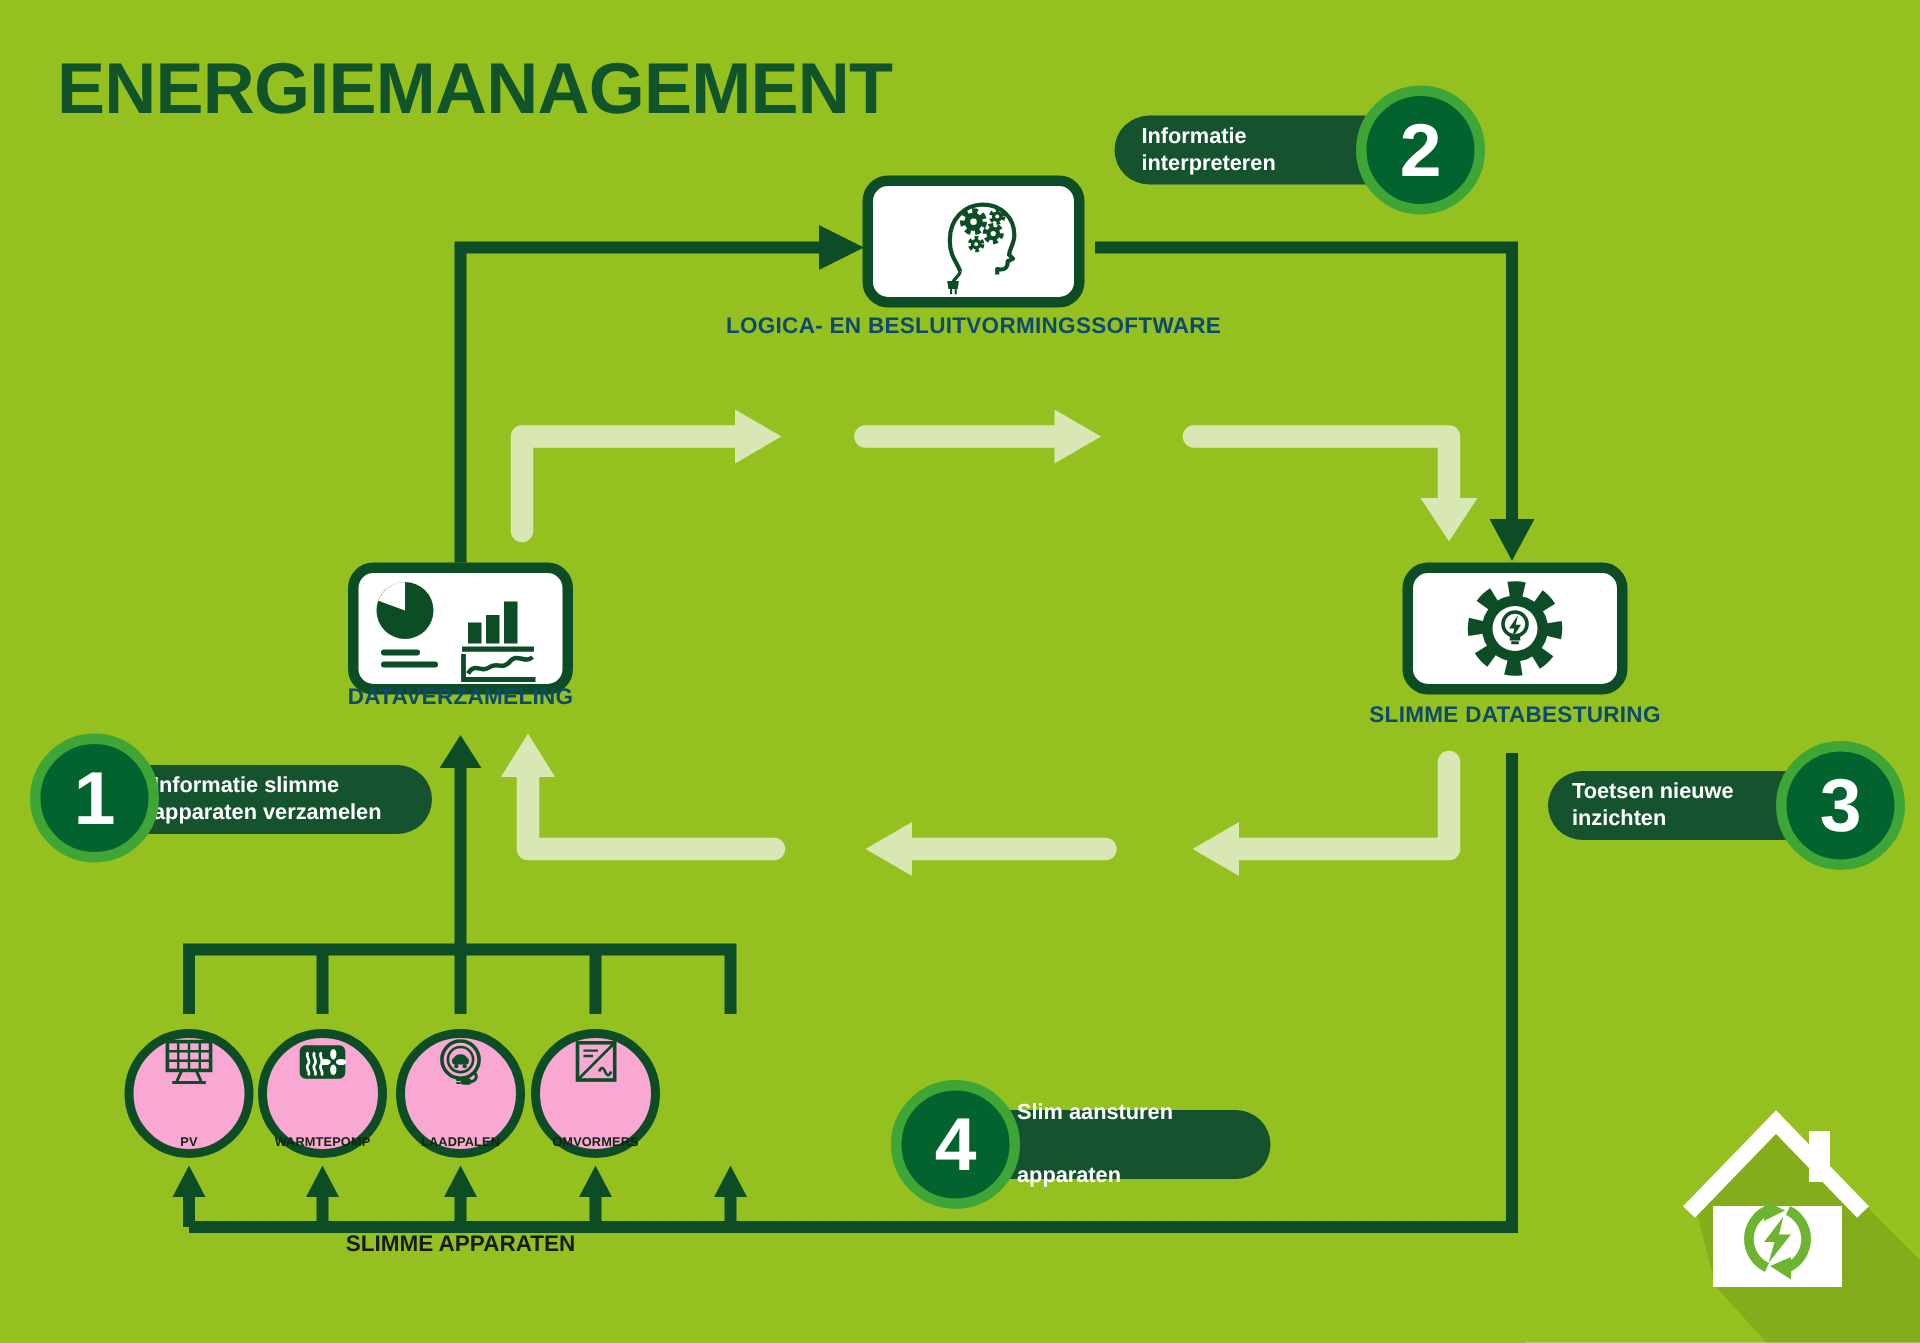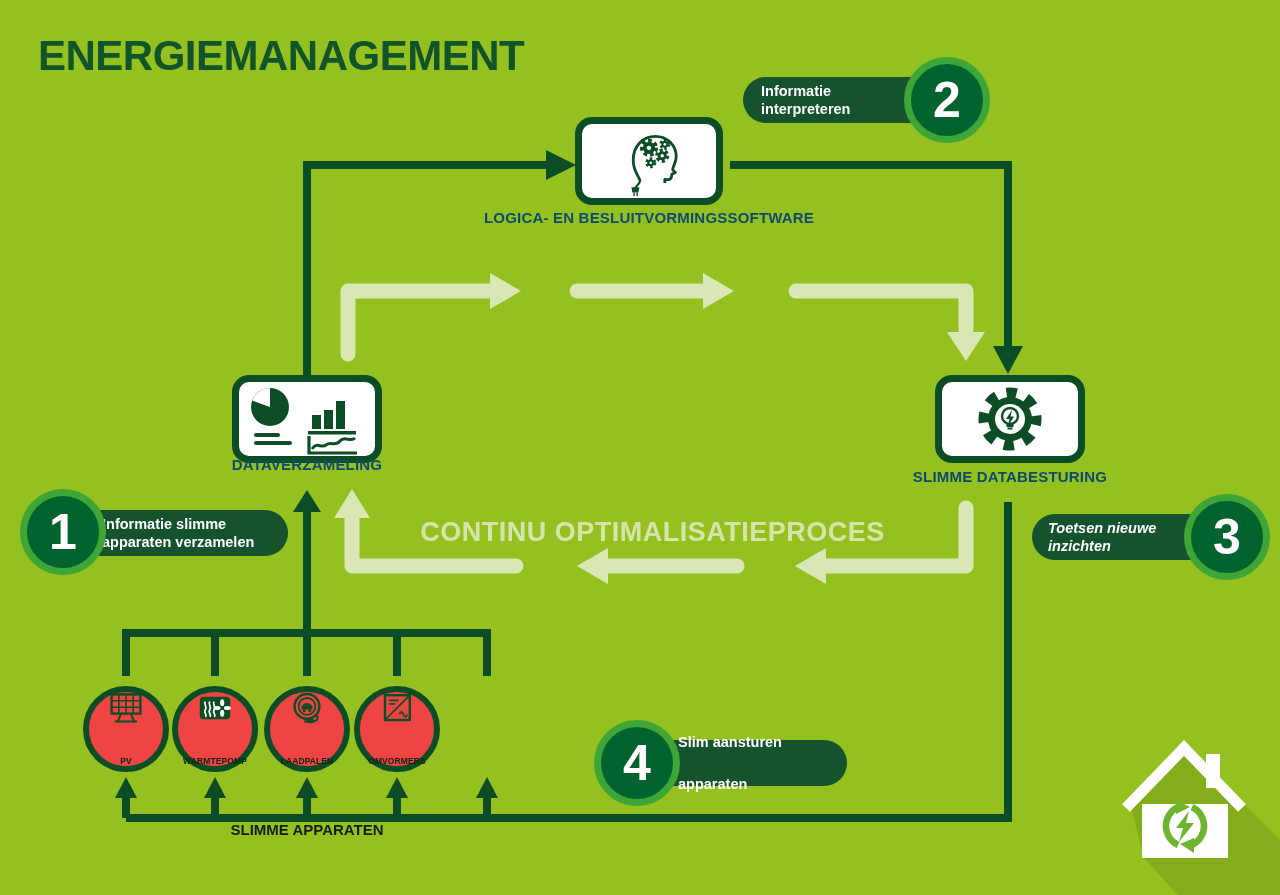--- a/index.html
+++ b/index.html
@@ -3,21 +3,21 @@
 <meta charset="utf-8">
 <style>
   html,body{margin:0;padding:0;}
   #stage{
     position:relative;width:1280px;height:895px;overflow:hidden;
     background:#94c120;
     font-family:"Liberation Sans", sans-serif;
   }
   .abs{position:absolute;}
   #title{
-    left:38px;top:32px;font-size:42px;font-weight:800;color:#115429;
+    left:38px;top:32px;font-size:48px;font-weight:800;color:#115429;
     letter-spacing:-0.5px;white-space:nowrap;
   }
   #connector-layer{left:0;top:0;z-index:1;}
   .dark-line{stroke:#0d4d26;stroke-width:8;fill:none;}
   .dark-thin{stroke:#0d4d26;stroke-width:8;fill:none;}
   .dark-fill{fill:#0d4d26;}
   .light-line{stroke:#d9e7b4;stroke-width:15;fill:none;stroke-linecap:round;stroke-linejoin:round;}
   .light-fill{fill:#d9e7b4;}
   .ink{fill:#0d4d26;}
   .ink-stroke{stroke:#0d4d26;fill:none;}
@@ -42,21 +42,21 @@
   }
   .pill span{white-space:nowrap;}
   .num-circle{
     z-index:4;width:86px;height:86px;box-sizing:border-box;border-radius:50%;
     border:7px solid #3fa536;background:#03632e;
     display:flex;align-items:center;justify-content:center;
   }
   .num-circle span{color:#ffffff;font-size:50px;font-weight:800;line-height:1;}
   .device{
     z-index:3;width:86px;height:86px;box-sizing:border-box;border-radius:50%;
-    border:6px solid #0d4d26;background:#ef4444;
+    border:6px solid #0d4d26;background:#f9a8d4;
     display:flex;flex-direction:column;align-items:center;justify-content:center;gap:32px;
   }
   .device-label{
     font-size:8.5px;font-weight:800;color:#12240f;letter-spacing:0.1px;
     margin-top:0px;white-space:nowrap;
   }
   #devices-group-label{
     z-index:3;left:107px;top:821px;width:400px;text-align:center;
     font-size:15px;font-weight:700;color:#171c17;white-space:nowrap;
   }
@@ -101,21 +101,20 @@
       <polygon class="light-fill" points="947,332 985,332 966,361"></polygon>
       <path class="light-line" d="M516,566 H352 V517"></path>
       <polygon class="light-fill" points="334,518 370,518 352,489"></polygon>
       <path class="light-line" d="M737,566 H608"></path>
       <polygon class="light-fill" points="608,548 608,584 577,566"></polygon>
       <path class="light-line" d="M966,508 V566 H826"></path>
       <polygon class="light-fill" points="826,548 826,584 795,566"></polygon>
     </g>
   </svg>
 
-  <div id="process-label" class="abs">CONTINU OPTIMALISATIEPROCES</div>
 
   <div class="abs node-box" style="left:575px;top:117px;width:148px;height:88px;">
     <svg width="120" height="72" viewBox="0 0 120 82">
       <path class="ink-stroke" stroke-width="3.2" stroke-linejoin="round" d="M50,64 C48,57 42,53 42,40 C42,24 53,13 67,13 C81,13 91,23 91,36 C91,43 87,47 87,51 L90,54 L86,56 C86,61 84,63 78,62 L78,66"></path>
       <path class="ink-stroke" stroke-width="2.5" d="M50,64 C48,69 45,69 44.5,72"></path>
       <polygon class="ink" points="40,71 49,71 48,77 41,77"></polygon>
       <path class="ink-stroke" stroke-width="1.6" d="M43,77 V81 M46.5,77 V81"></path>
       <circle class="ink-stroke" cx="60" cy="26" r="8" stroke-width="4.5" stroke-dasharray="4 3.3"></circle>
       <circle class="ink" cx="60" cy="26" r="7"></circle>
         <circle cx="60" cy="26" r="2.5" fill="#ffffff"></circle>
@@ -170,21 +169,21 @@
   </div>
 
   <div class="abs pill" style="left:743px;top:77px;width:190px;padding-left:18px;">
     <span>Informatie</span>
     <span>interpreteren</span>
   </div>
   <div class="abs num-circle" style="left:904px;top:57px;">
     <span>2</span>
   </div>
 
-  <div class="abs pill" style="left:1032px;top:514px;width:180px;padding-left:16px;font-style:italic;">
+  <div class="abs pill" style="left:1032px;top:514px;width:180px;padding-left:16px;">
     <span>Toetsen nieuwe</span>
     <span>inzichten</span>
   </div>
   <div class="abs num-circle" style="left:1184px;top:494px;">
     <span>3</span>
   </div>
 
   <div class="abs pill" style="left:620px;top:740px;width:227px;padding-left:58px;gap:24px;">
     <span>Slim aansturen</span>
     <span>apparaten</span>

